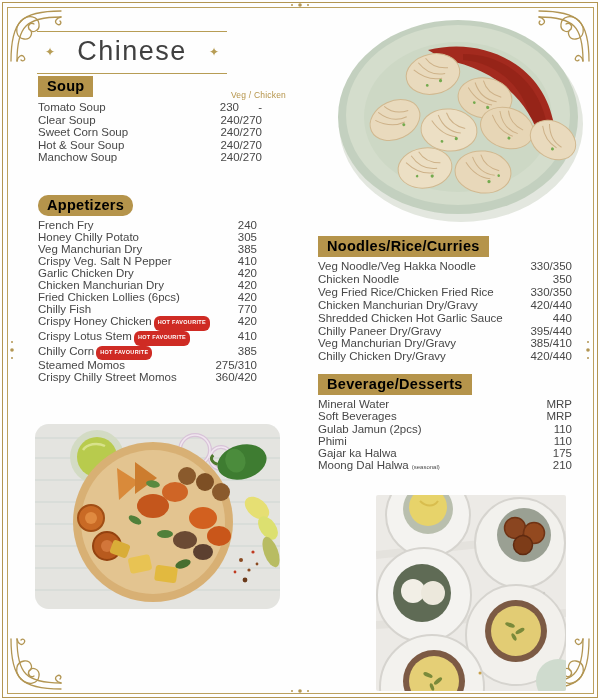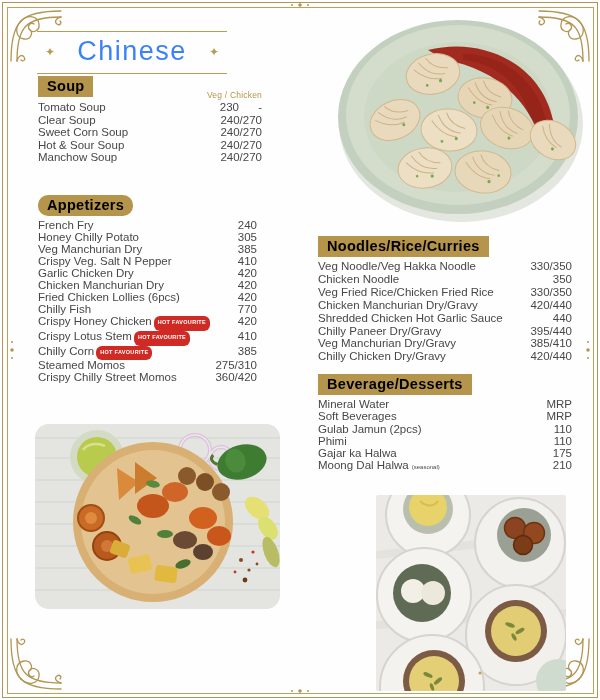--- a/index.html
+++ b/index.html
@@ -16,32 +16,32 @@
   .edge-dots{position:absolute;}
   .edge-dots.top{left:289px;top:2px;}
   .edge-dots.bottom{left:289px;bottom:6px;}
   .edge-dots.left{left:1px;top:347px;transform:rotate(90deg);}
   .edge-dots.right{right:1px;top:347px;transform:rotate(90deg);}
   
   .title-block{position:absolute;left:37px;top:31px;width:190px;
       border-top:1.5px solid #b79d55;border-bottom:1.5px solid #b79d55;
       display:flex;align-items:center;justify-content:space-between;
       padding:4px 8px 6px;box-sizing:border-box;}
-  .title-text{font-size:27px;letter-spacing:1.5px;color:#3b82f6;}
+  .title-text{font-size:27px;letter-spacing:1.5px;color:#404040;}
   .title-orn{font-size:12px;color:#b79d55;}
   
   .section-header{position:absolute;background:#b5944b;color:#000000;font-size:14.5px;
       font-weight:bold;padding:2px 9px 3px;letter-spacing:.3px;}
   .hdr-soup{left:38px;top:76px;}
   .hdr-appetizers{left:38px;top:195px;border-radius:10px;}
   .hdr-noodles{left:318px;top:236px;}
   .hdr-beverages{left:318px;top:374px;}
   
   .veg-chicken{position:absolute;left:38px;top:90px;width:224px;text-align:right;
-      font-size:8.5px;color:#b5944a;letter-spacing:.2px;}
+      font-size:8.5px;color:#b5944a;letter-spacing:.2px;padding-left:24px;}
   .list{position:absolute;font-size:11.5px;color:#474747;}
   .list .row{display:flex;align-items:baseline;}
   .item-price{margin-left:auto;white-space:pre;text-align:right;}
   .list-soup{left:38px;top:101px;width:224px;line-height:12.6px;}
   .list-appetizers{left:38px;top:220px;width:219px;line-height:11.95px;}
   .list-noodles{left:318px;top:260px;width:254px;line-height:12.9px;}
   .list-beverages{left:318px;top:398px;width:254px;line-height:12.3px;}
   .badge{display:inline-block;background:#cf2b24;color:#fff;font-size:5.5px;font-weight:bold;
       letter-spacing:.3px;padding:1.5px 4px;border-radius:6px;margin-left:2px;
       vertical-align:1px;white-space:nowrap;align-self:center;}

